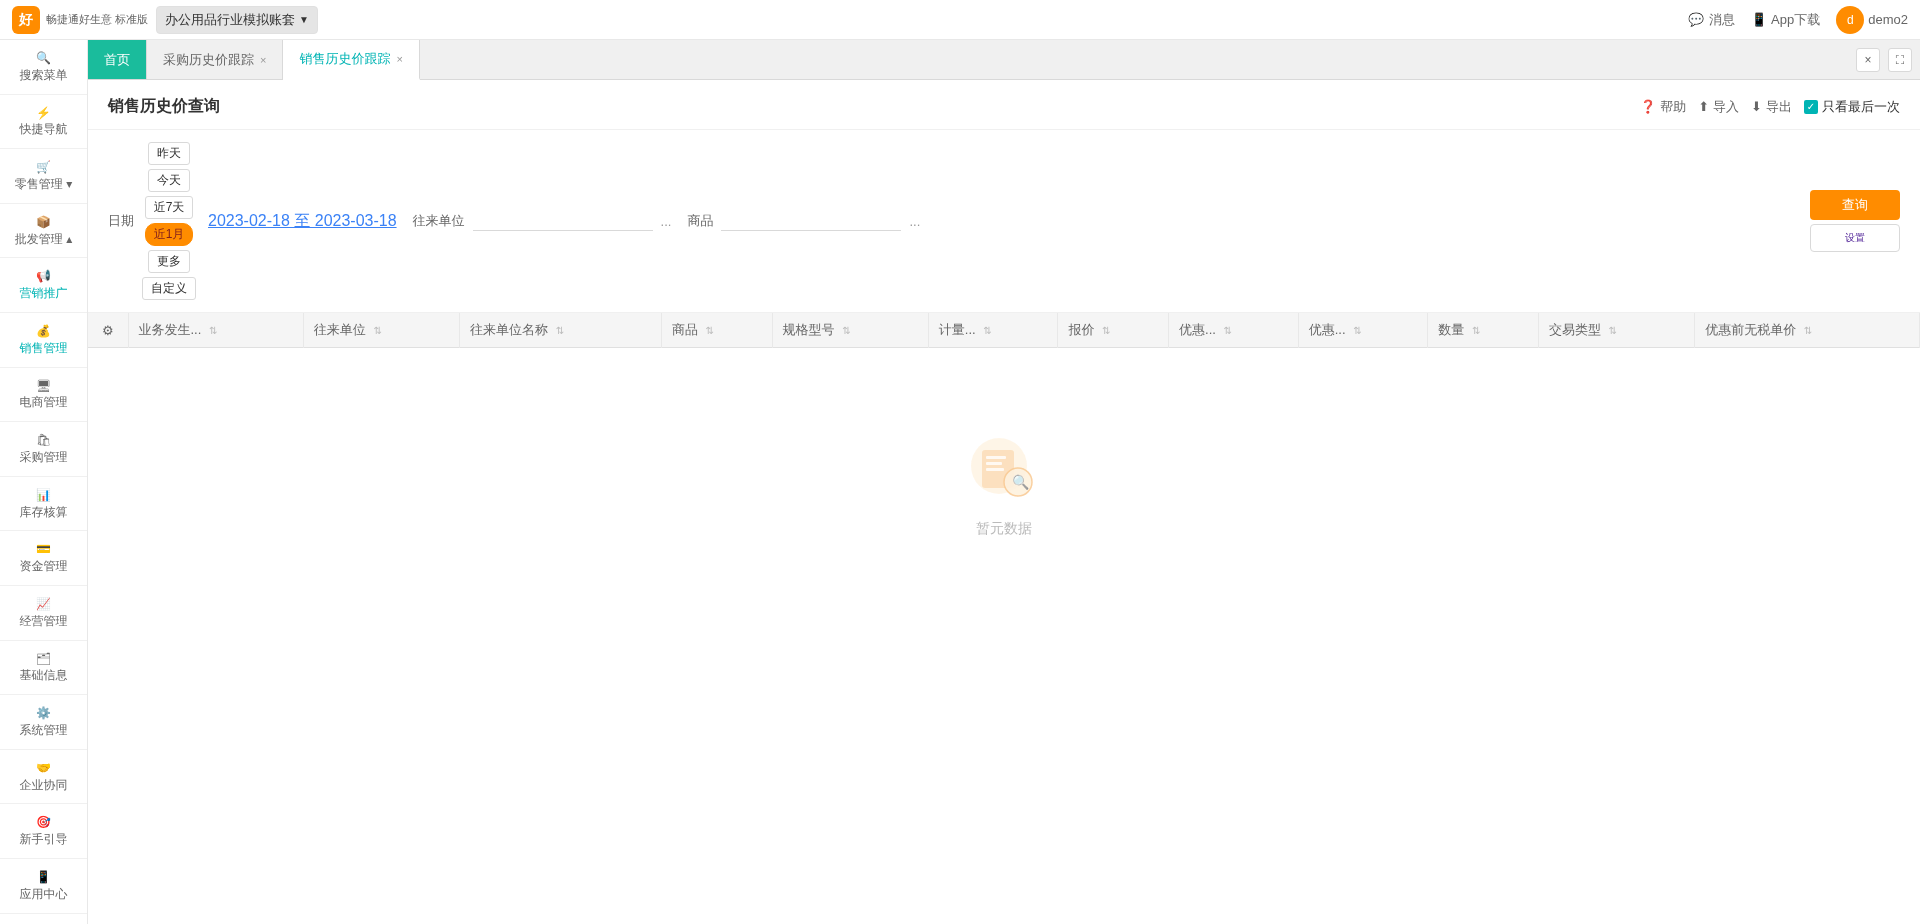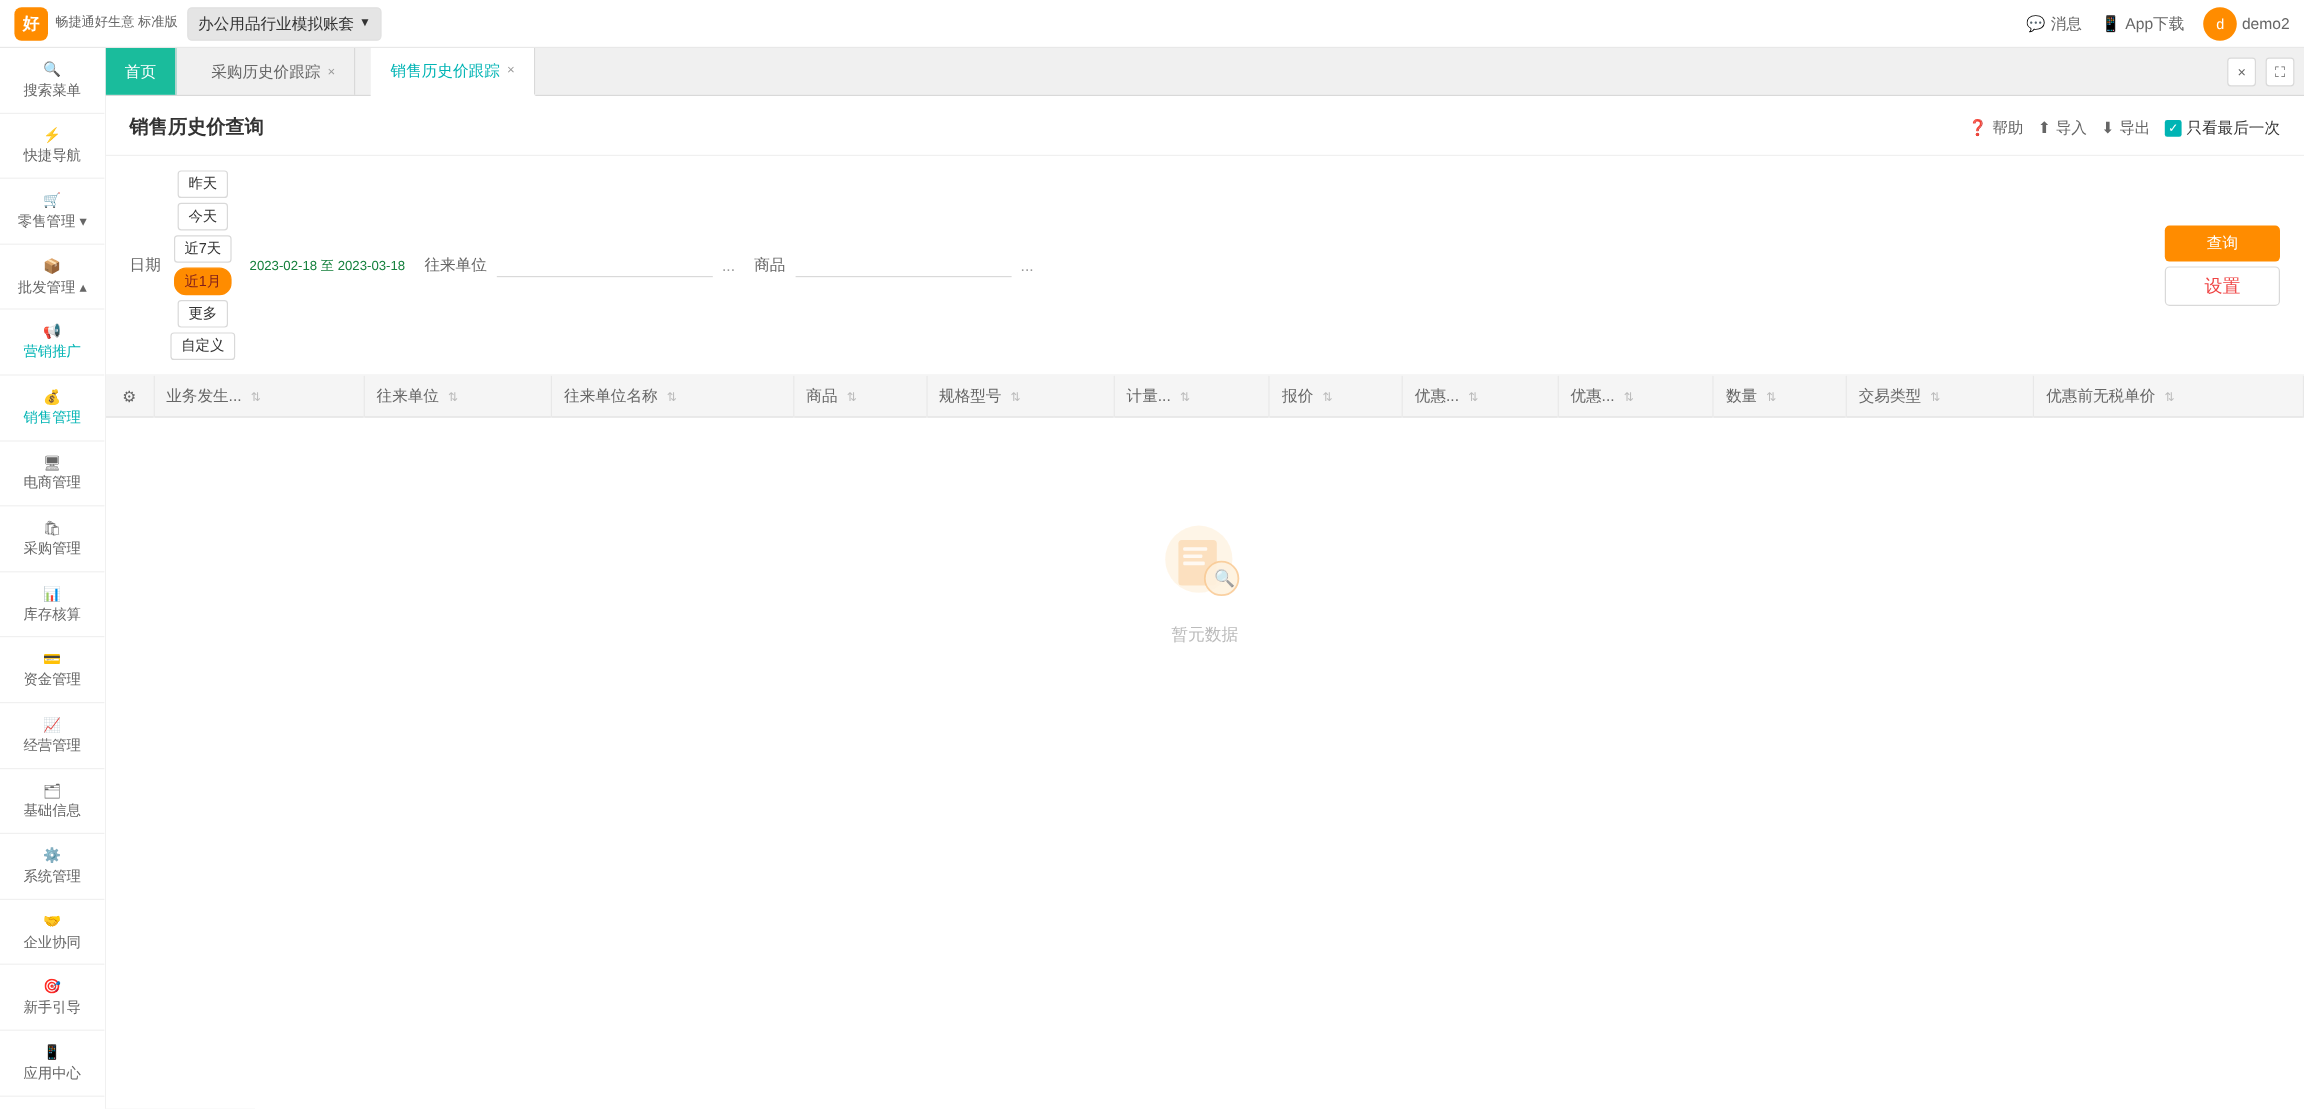--- a/index.html
+++ b/index.html
@@ -117,21 +117,20 @@
       overflow: hidden;
     }
 
     
     .tab-bar {
       height: 40px;
       background: #f0f0f0;
       display: flex;
       align-items: stretch;
       border-bottom: 1px solid #d9d9d9;
-      gap: 13px;
     }
     .tab-item {
       display: flex;
       align-items: center;
       padding: 0 16px;
       cursor: pointer;
       font-size: 13px;
       color: #666;
       border-right: 1px solid #d9d9d9;
       gap: 6px;
@@ -261,23 +260,24 @@
       color: #333;
       background: #fff;
     }
     .date-btn.active {
       background: #ff8c00;
       color: #7f1d1d;
       border-color: #ff8c00;
       border-radius: 10px;
     }
     .date-range-text {
-      font-size: 11px;
-      color: #15803d;
+      font-size: 16px;
+      color: #3b82f6;
       margin-left: 4px;
+      text-decoration: underline;
     }
     .filter-input-group {
       display: flex;
       align-items: center;
       gap: 8px;
     }
     .filter-input {
       border: none;
       border-bottom: 1px solid #d9d9d9;
       padding: 2px 8px;
@@ -295,25 +295,25 @@
       background: #ff8c00;
       color: #fff;
       border: none;
       border-radius: 4px;
       cursor: pointer;
       font-size: 13px;
     }
     .settings-btn {
       padding: 6px 32px;
       background: #fff;
-      color: #ef4444;
+      color: #4c1d95;
       border: 1px solid #d9d9d9;
       border-radius: 4px;
       cursor: pointer;
-      font-size: 15px;
+      font-size: 10px;
     }
     .filter-actions {
       display: flex;
       flex-direction: column;
       gap: 4px;
       margin-left: auto;
     }
 
     
     .table-container {

